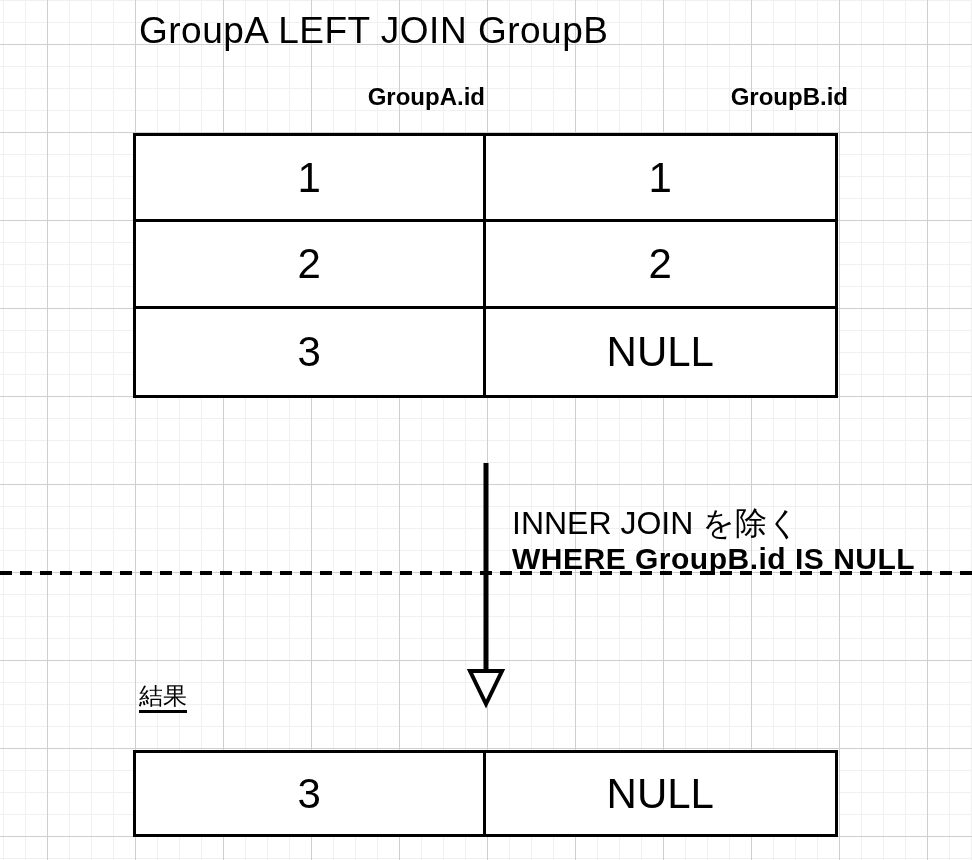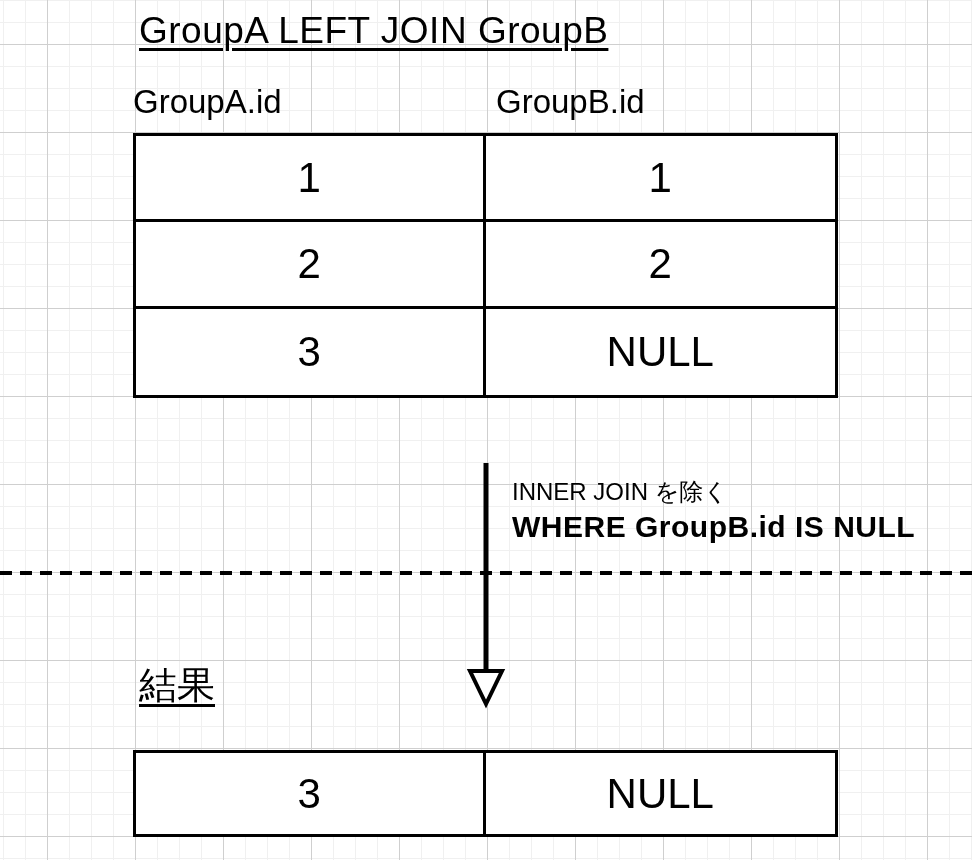--- a/index.html
+++ b/index.html
@@ -20,33 +20,33 @@
     background-size: 88px 88px, 88px 88px, 22px 22px, 22px 22px;
     background-position: 47px 44px, 47px 44px, 3px 0px, 3px 0px;
   }
 
   .title {
     position: absolute;
     left: 139px;
     top: 10px;
     font-size: 37px;
     letter-spacing: 0.5px;
-    text-decoration: underline;
     text-decoration-thickness: 3px;
     text-underline-offset: 5px;
     white-space: nowrap;
   }
 
   .col-header {
     position: absolute;
     top: 83px;
     width: 352px;
-    text-align: left;
-    font-size: 33px;
+    text-align: right;
+    font-size: 24px;
     white-space: nowrap;
+    font-weight: bold;
   }
   .hdr-a { left: 133px; }
   .hdr-b { left: 496px; }
 
   .table {
     position: absolute;
     left: 133px;
     width: 705px;
     border: 3px solid #000;
     background: #ffffff;
@@ -74,37 +74,37 @@
     left: 455px;
     top: 455px;
   }
 
   .note {
     position: absolute;
     left: 512px;
     top: 476px;
     white-space: nowrap;
   }
-  .note-line1 { font-size: 24px; line-height: 31px; }
+  .note-line1 { font-size: 32px; line-height: 31px; margin-top: 32px; }
   .note-line2 { font-size: 30px; line-height: 39px; font-weight: bold; letter-spacing: 0.5px; }
 
   .dashed {
     position: absolute;
     left: 0;
     top: 571px;
     width: 972px;
     height: 4px;
     background-image: repeating-linear-gradient(90deg, #000 0 12px, transparent 12px 20px);
   }
 
   .result-label {
     position: absolute;
     left: 139px;
-    top: 660px;
-    font-size: 38px;
+    top: 680px;
+    font-size: 24px;
     text-decoration: underline;
     text-decoration-thickness: 3px;
     text-underline-offset: 6px;
     white-space: nowrap;
     text-align: center;
   }
 </style>
 </head>
 <body>
 

